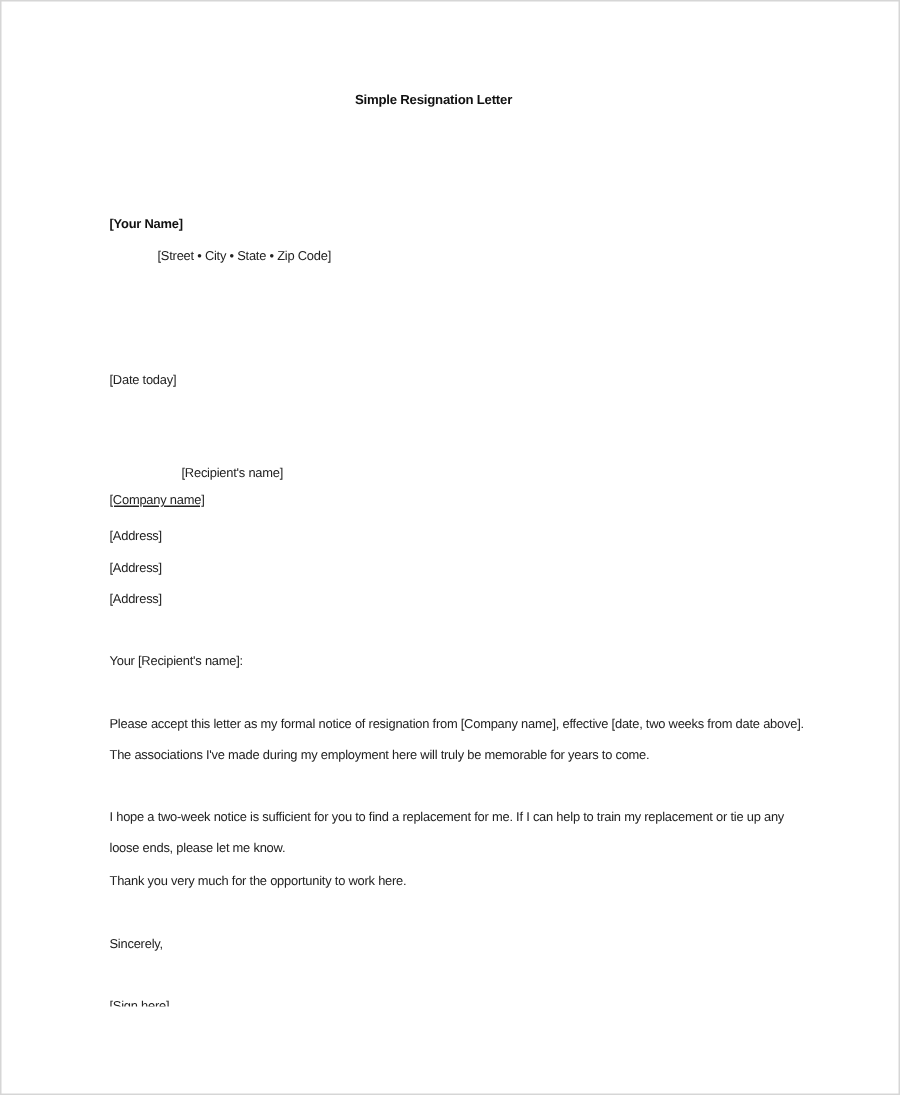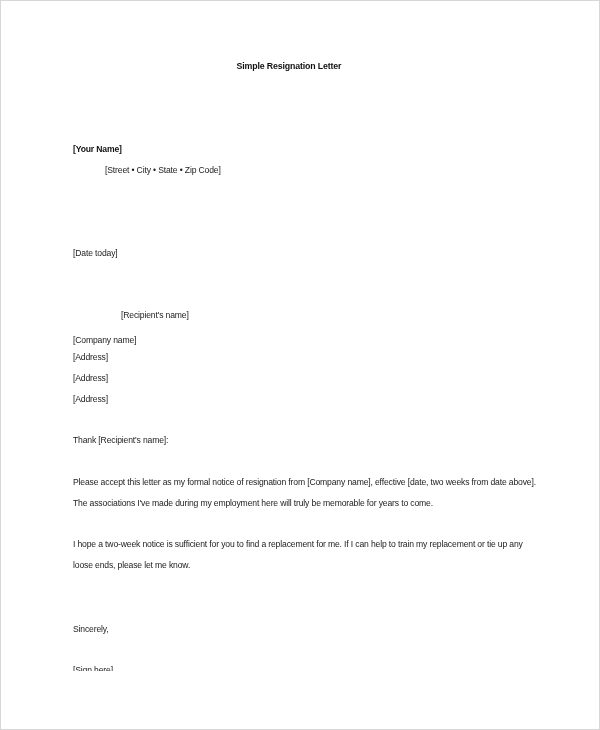--- a/index.html
+++ b/index.html
@@ -57,30 +57,31 @@
   <div class="clip">
 
     <div class="title">Simple Resignation Letter</div>
 
     <div class="line bold" style="top:142px;">[Your Name]</div>
     <div class="line" style="top:163px;margin-left:32px;">[Street • City • State • Zip Code]</div>
 
     <div class="line" style="top:246px;">[Date today]</div>
 
     <div class="line" style="top:308px;padding-left:48px;">[Recipient's name]</div>
-    <div class="line" style="top:333px;">[Company name]</div>
+    <div class="line" style="top:326px;text-decoration:underline;">[Company name]</div>
     <div class="line" style="top:350px;">[Address]</div>
     <div class="line" style="top:371px;">[Address]</div>
     <div class="line" style="top:392px;">[Address]</div>
 
-    <div class="line" style="top:433px;">Thank [Recipient's name]:</div>
+    <div class="line" style="top:433px;">Your [Recipient's name]:</div>
 
     <div class="para" style="top:471px;">Please accept this letter as my formal notice of resignation from [Company name], effective [date, two weeks from date above]. The associations I've made during my employment here will truly be memorable for years to come.</div>
 
     <div class="para" style="top:533px;">I hope a two-week notice is sufficient for you to find a replacement for me. If I can help to train my replacement or tie up any loose ends, please let me know.</div>
 
+    <div class="line" style="top:580px;">Thank you very much for the opportunity to work here.</div>
 
     <div class="line" style="top:622px;">Sincerely,</div>
 
     <div class="line" style="top:663px;">[Sign here]</div>
 
   </div>
 </div>
 
 </body></html>

